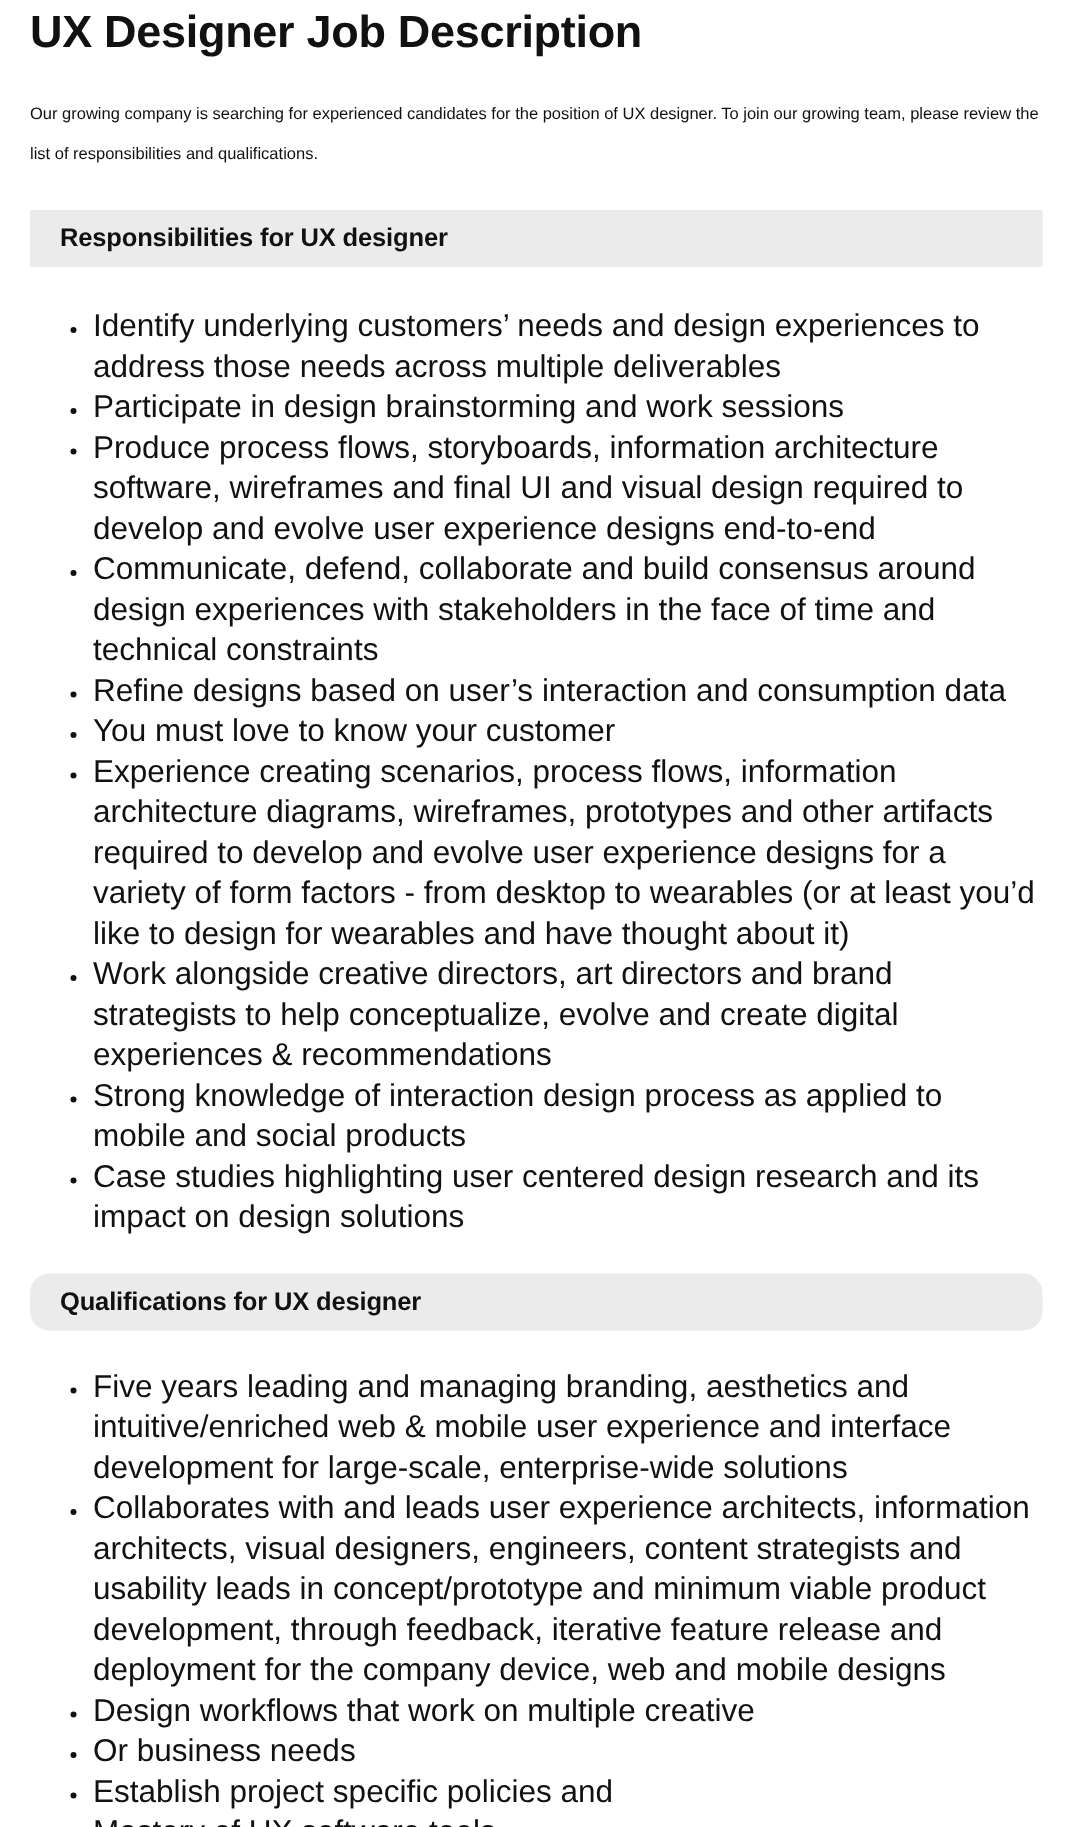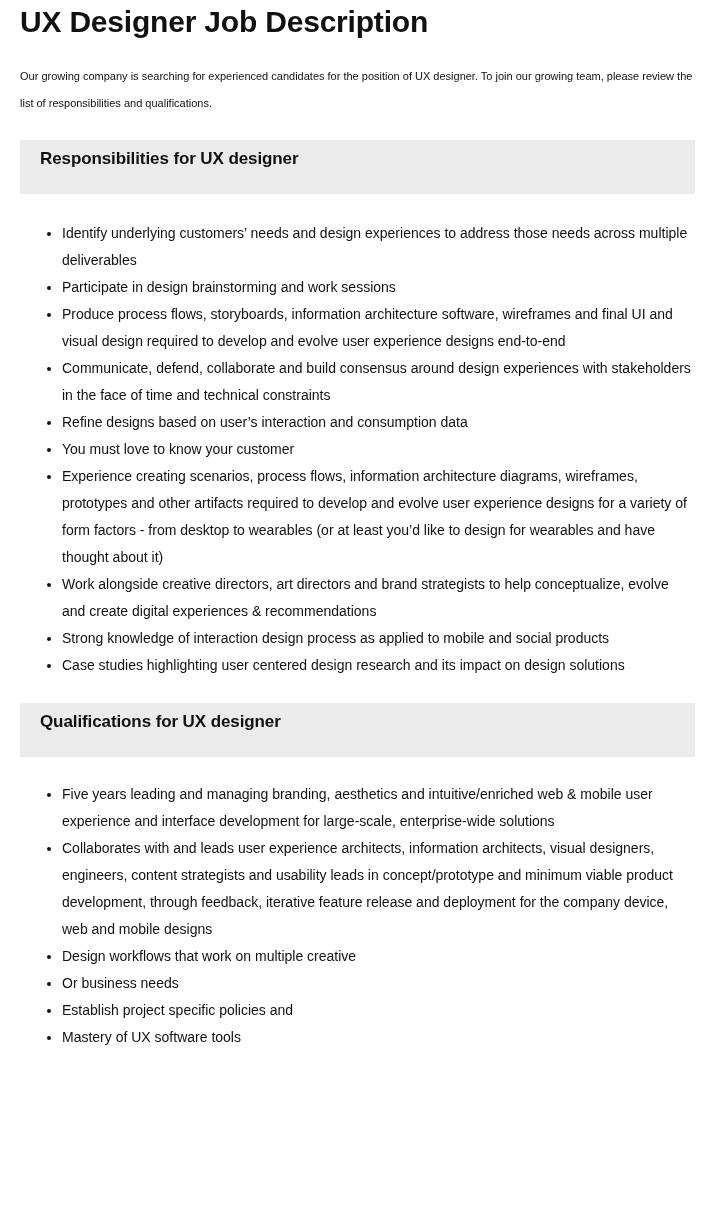--- a/index.html
+++ b/index.html
@@ -22,41 +22,42 @@
     text-align: left;
     letter-spacing: -0.2px;
   }
   p.intro {
     margin-top: 24px;
     font-size: 11px;
     line-height: 27px;
   }
   .section-heading {
     margin-top: 23px;
-    height: 54px;
+    height: 38px;
     line-height: 38px;
     background: #ebebeb;
     font-size: 17px;
     font-weight: bold;
     padding-left: 20px;
     letter-spacing: -0.1px;
   }
   .section:nth-of-type(2) .section-heading {
     margin-top: 24px;
+    border-radius: 13px;
   }
   ul.bullet-list {
     margin-top: 26px;
     padding-left: 42px;
     list-style: disc outside;
   }
   .section:nth-of-type(2) ul.bullet-list {
     margin-top: 24px;
   }
   ul.bullet-list li {
-    font-size: 14px;
+    font-size: 21px;
     line-height: 27px;
   }
   ul.bullet-list li::marker {
     font-size: 14px;
   }
 </style>
 </head>
 <body>
 
 <div class="page">

